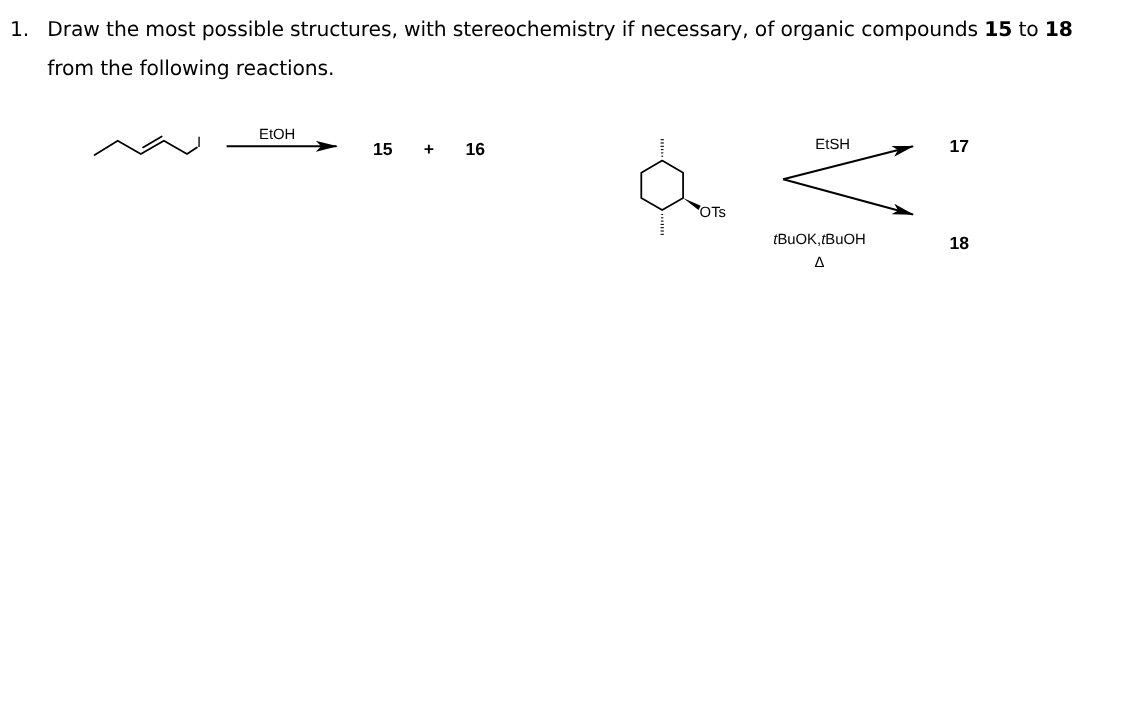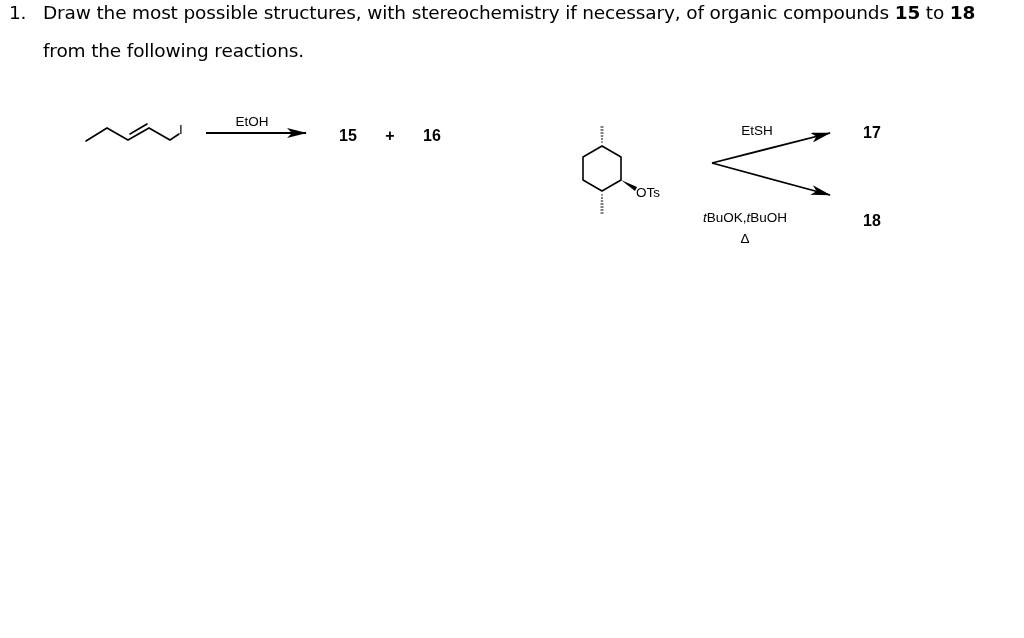--- a/index.html
+++ b/index.html
@@ -2,23 +2,23 @@
 <html><head>
 <meta charset="utf-8">
 <style>
   html, body { margin: 0; padding: 0; background: #ffffff; }
   body { width: 1024px; height: 638px; position: relative; overflow: hidden; }
   .question {
     position: absolute; left: 0; top: 0; width: 1024px;
     font-family: "DejaVu Sans", "Liberation Sans", sans-serif;
     font-size: 18.5px; color: #000;
   }
-  .q-line1 { position: absolute; left: 9px; top: 2px; white-space: nowrap; letter-spacing: -0.15px; }
+  .q-line1 { position: absolute; left: 9px; top: 17px; white-space: nowrap; letter-spacing: -0.15px; }
   .q-num { display: inline-block; width: 34px; }
-  .q-line2 { position: absolute; left: 43px; top: 40px; white-space: nowrap; letter-spacing: -0.15px; }
+  .q-line2 { position: absolute; left: 43px; top: 52px; white-space: nowrap; letter-spacing: -0.15px; }
   .bold { font-weight: bold; }
   svg { position: absolute; left: 0; top: 0; }
   .chem-text { font-family: "Liberation Sans", sans-serif; font-size: 13.5px; fill: #000; }
   .chem-bold { font-family: "Liberation Sans", sans-serif; font-size: 16px; font-weight: bold; fill: #000; }
 </style>
 </head>
 <body>
 
 <div class="question">
   <div class="q-line1">

